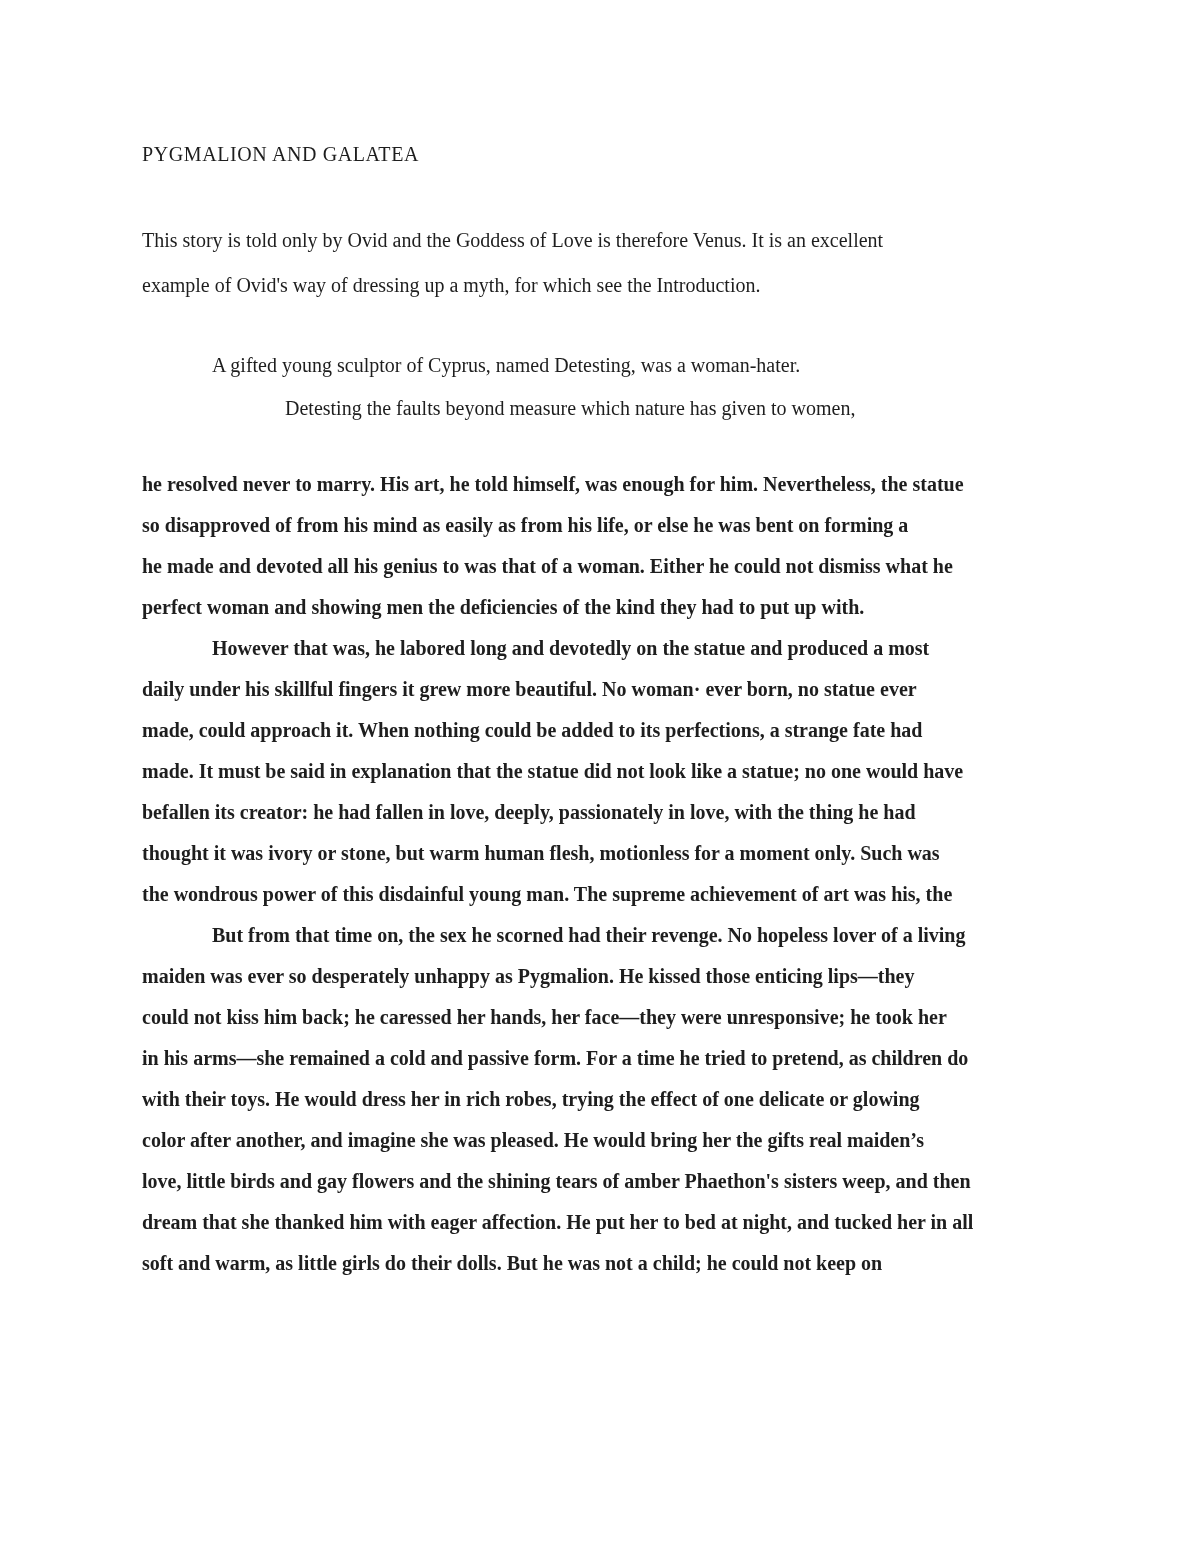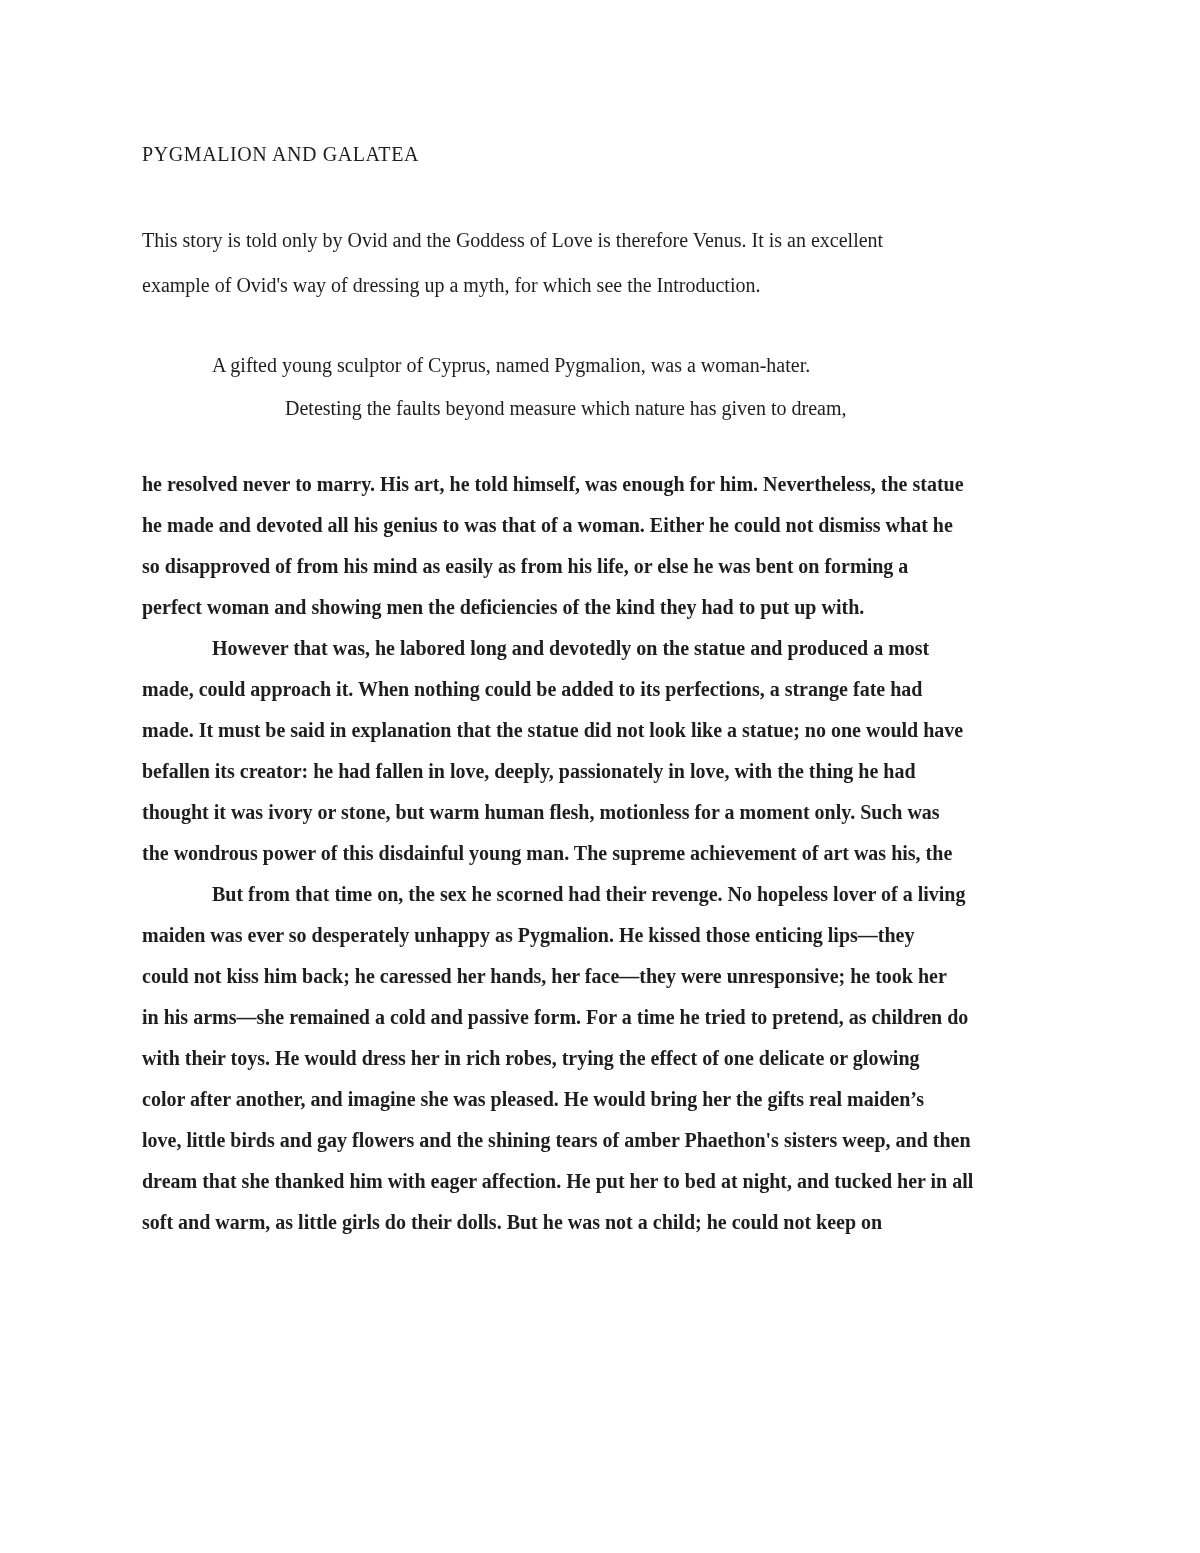--- a/index.html
+++ b/index.html
@@ -57,29 +57,30 @@
 </head>
 <body>
 
 <div class="page">
   <h1 class="title">PYGMALION AND GALATEA</h1>
   <div class="intro">
       <div class="line">This story is told only by Ovid and the Goddess of Love is therefore Venus. It is an excellent</div>
       <div class="line">example of Ovid's way of dressing up a myth, for which see the Introduction.</div>
     </div>
   <div class="verse">
-      <div class="line indent-1">A gifted young sculptor of Cyprus, named Pygmalion, was a woman-hater.</div>
-      <div class="line indent-2">Detesting the faults beyond measure which nature has given to dream,</div>
+      <div class="line indent-1">A gifted young sculptor of Cyprus, named Detesting, was a woman-hater.</div>
+      <div class="line indent-2">Detesting the faults beyond measure which nature has given to women,</div>
     </div>
   <div class="bodytext">
       <div class="line">he resolved never to marry. His art, he told himself, was enough for him. Nevertheless, the statue</div>
+      <div class="line">so disapproved of from his mind as easily as from his life, or else he was bent on forming a</div>
       <div class="line">he made and devoted all his genius to was that of a woman. Either he could not dismiss what he</div>
-      <div class="line">so disapproved of from his mind as easily as from his life, or else he was bent on forming a</div>
       <div class="line">perfect woman and showing men the deficiencies of the kind they had to put up with.</div>
       <div class="line first-indent">However that was, he labored long and devotedly on the statue and produced a most</div>
+      <div class="line">daily under his skillful fingers it grew more beautiful. No woman· ever born, no statue ever</div>
       <div class="line">made, could approach it. When nothing could be added to its perfections, a strange fate had</div>
       <div class="line">made. It must be said in explanation that the statue did not look like a statue; no one would have</div>
       <div class="line">befallen its creator: he had fallen in love, deeply, passionately in love, with the thing he had</div>
       <div class="line">thought it was ivory or stone, but warm human flesh, motionless for a moment only. Such was</div>
       <div class="line">the wondrous power of this disdainful young man. The supreme achievement of art was his, the</div>
       <div class="line first-indent">But from that time on, the sex he scorned had their revenge. No hopeless lover of a living</div>
       <div class="line">maiden was ever so desperately unhappy as Pygmalion. He kissed those enticing lips—they</div>
       <div class="line">could not kiss him back; he caressed her hands, her face—they were unresponsive; he took her</div>
       <div class="line">in his arms—she remained a cold and passive form. For a time he tried to pretend, as children do</div>
       <div class="line">with their toys. He would dress her in rich robes, trying the effect of one delicate or glowing</div>

